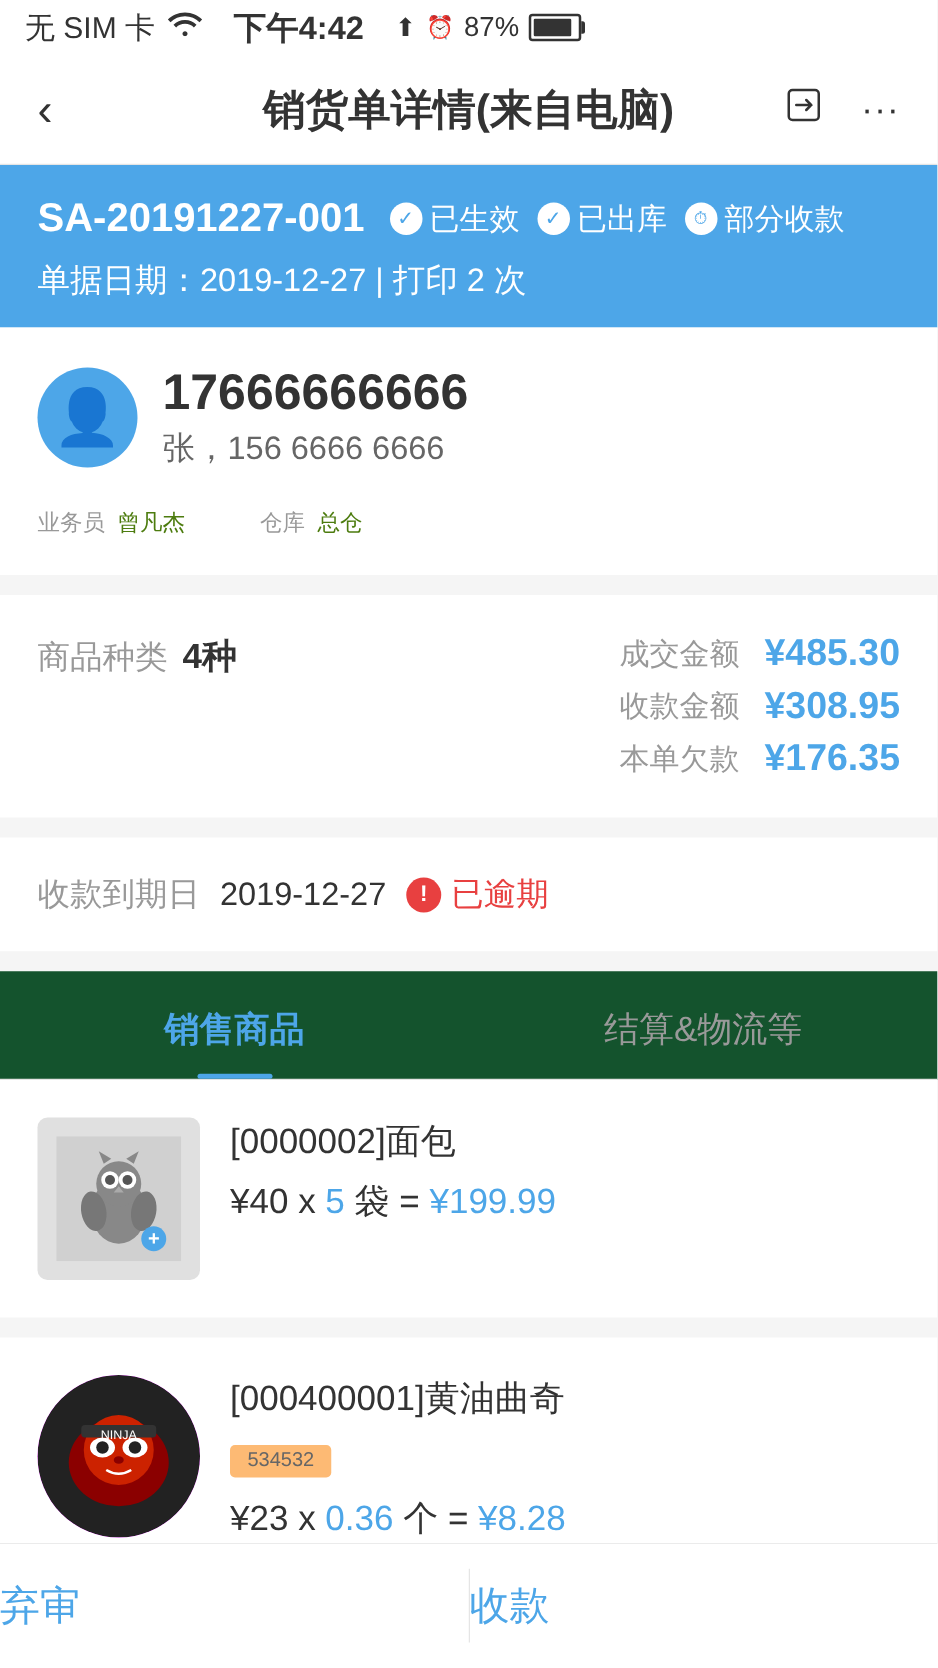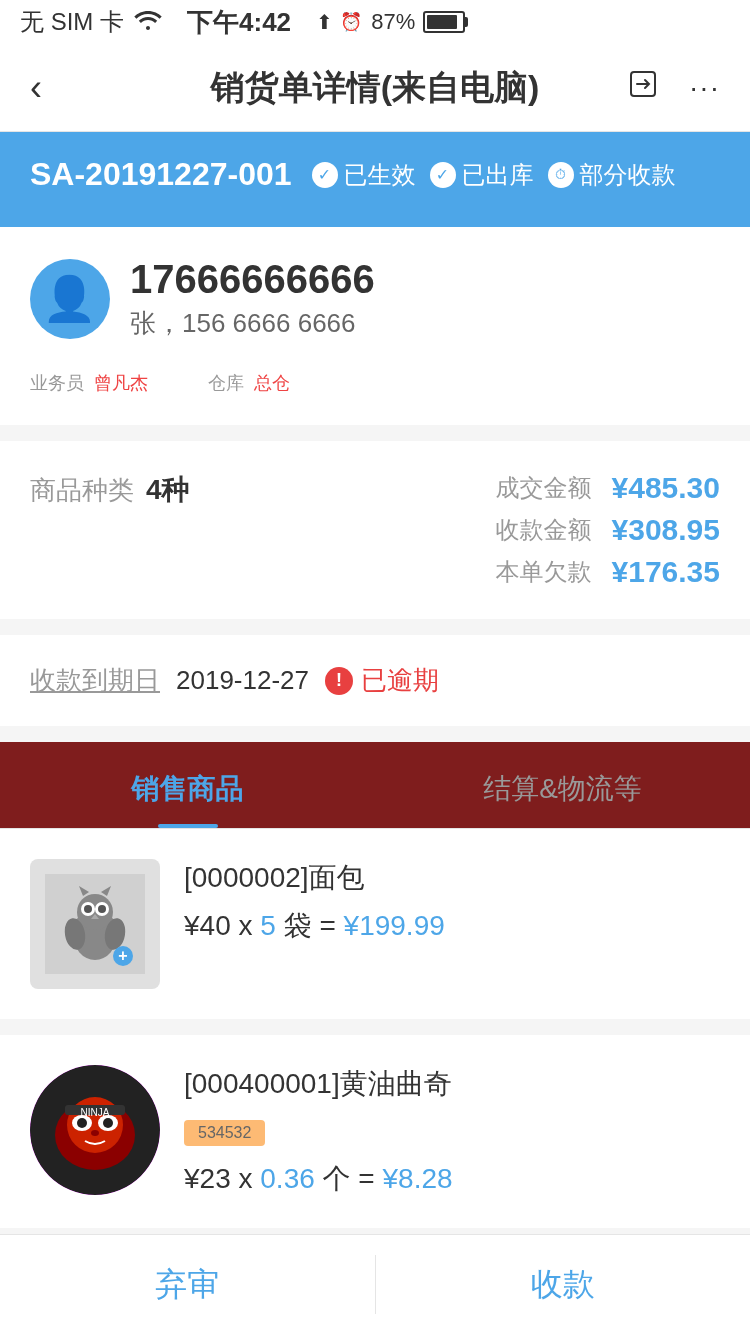--- a/index.html
+++ b/index.html
@@ -159,21 +159,21 @@
       gap: 60px;
       margin-top: 10px;
     }
     .meta-item {
       display: flex;
       gap: 10px;
       font-size: 18px;
       margin-top: 14px;
     }
     .meta-label { color: #999; }
-    .meta-value { color: #ef4444; }
+    .meta-value { color: #4d7c0f; }
 
     
     .stats-section {
       background: #fff;
       padding: 30px;
       display: flex;
       justify-content: space-between;
       align-items: flex-start;
       margin-bottom: 16px;
     }
@@ -220,21 +220,21 @@
     
     .due-section {
       background: #fff;
       padding: 28px 30px;
       display: flex;
       align-items: center;
       gap: 16px;
       margin-bottom: 16px;
       font-size: 26px;
     }
-    .due-label { color: #999; text-decoration: underline; }
+    .due-label { color: #999; }
     .due-date { color: #333; }
     .overdue-badge {
       display: flex;
       align-items: center;
       gap: 8px;
       color: #e84040;
       font-size: 26px;
     }
     .overdue-icon {
       width: 28px;
@@ -244,21 +244,21 @@
       color: #fff;
       display: flex;
       align-items: center;
       justify-content: center;
       font-size: 18px;
       font-weight: 700;
     }
 
     
     .tabs-row {
-      background: #7f1d1d;
+      background: #14532d;
       display: flex;
       border-bottom: 1px solid #e5e5e5;
       margin-bottom: 0;
     }
     .tab-item {
       flex: 1;
       text-align: center;
       padding: 28px 0 20px;
       font-size: 28px;
       cursor: pointer;
@@ -342,21 +342,21 @@
       width: 750px;
       height: 100px;
       background: #fff;
       border-top: 1px solid #e5e5e5;
       display: flex;
     }
     .bottom-btn {
       flex: 1;
       display: flex;
       align-items: center;
-      justify-content: center;
+      justify-content: flex-start;
       font-size: 32px;
       cursor: pointer;
     }
     .bottom-btn.reject { color: #4da6e8; }
     .bottom-btn.collect { color: #4da6e8; }
     .bottom-divider {
       width: 1px;
       background: #e5e5e5;
       margin: 20px 0;
     }
@@ -424,20 +424,24 @@
           <span>已出库</span>
         </div>
         <div class="status-tag">
           <div class="tag-icon">
             <span class="tag-icon-clock">⏱</span>
           </div>
           <span>部分收款</span>
         </div>
       </div>
     </div>
+    <div class="header-date">
+      <span>单据日期：</span><span>2019-12-27</span>
+      <span> | 打印 2 次</span>
+    </div>
   </div>
 
   <div class="customer-section">
     <div class="customer-top">
       <div class="customer-avatar">
         <span class="avatar-person">👤</span>
       </div>
       <div>
         <div class="customer-name">17666666666</div>
         <div class="customer-sub">张，156 6666 6666</div>

